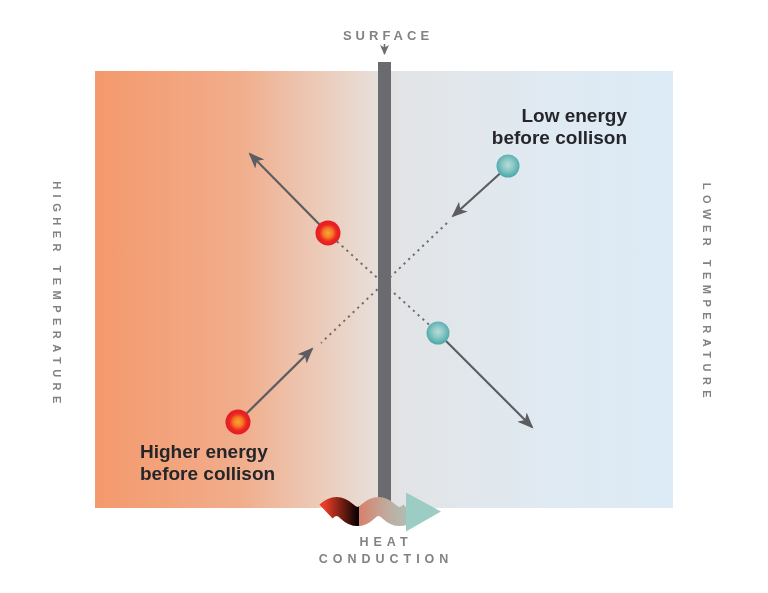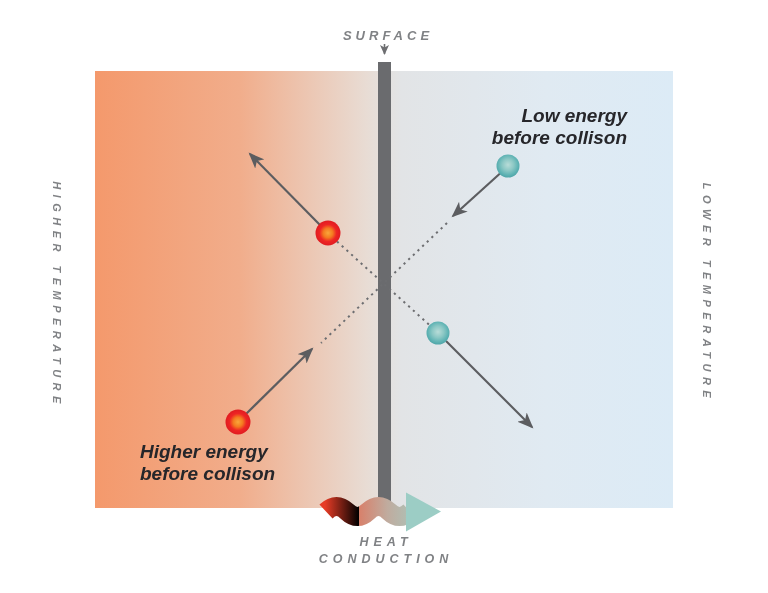--- a/index.html
+++ b/index.html
@@ -2,21 +2,20 @@
 <html><head>
 <meta charset="utf-8">
 <style>
   html,body{margin:0;padding:0;background:#ffffff;}
   .canvas{
     position:relative;
     width:768px;height:593px;
     background:#ffffff;
     font-family:"Liberation Sans", sans-serif;
     overflow:hidden;
-    font-style:italic;
   }
   svg{display:block;}
   .caption-gray{
     fill:#808285;
     font-weight:bold;
   }
   .surface-label{font-size:13px;letter-spacing:4px;}
   .heat-label{font-size:12.5px;letter-spacing:5px;}
   .side-label{font-size:11px;letter-spacing:5.5px;}
   .energy-label{

